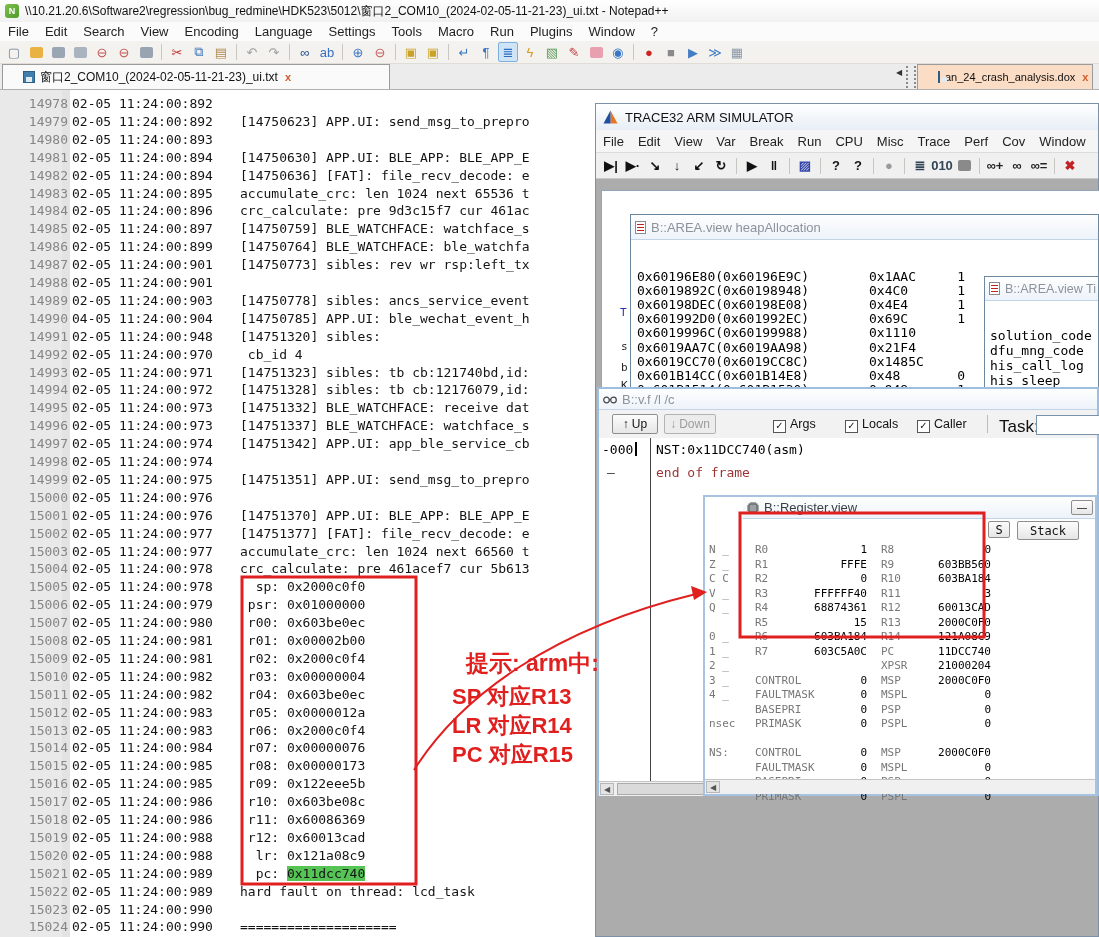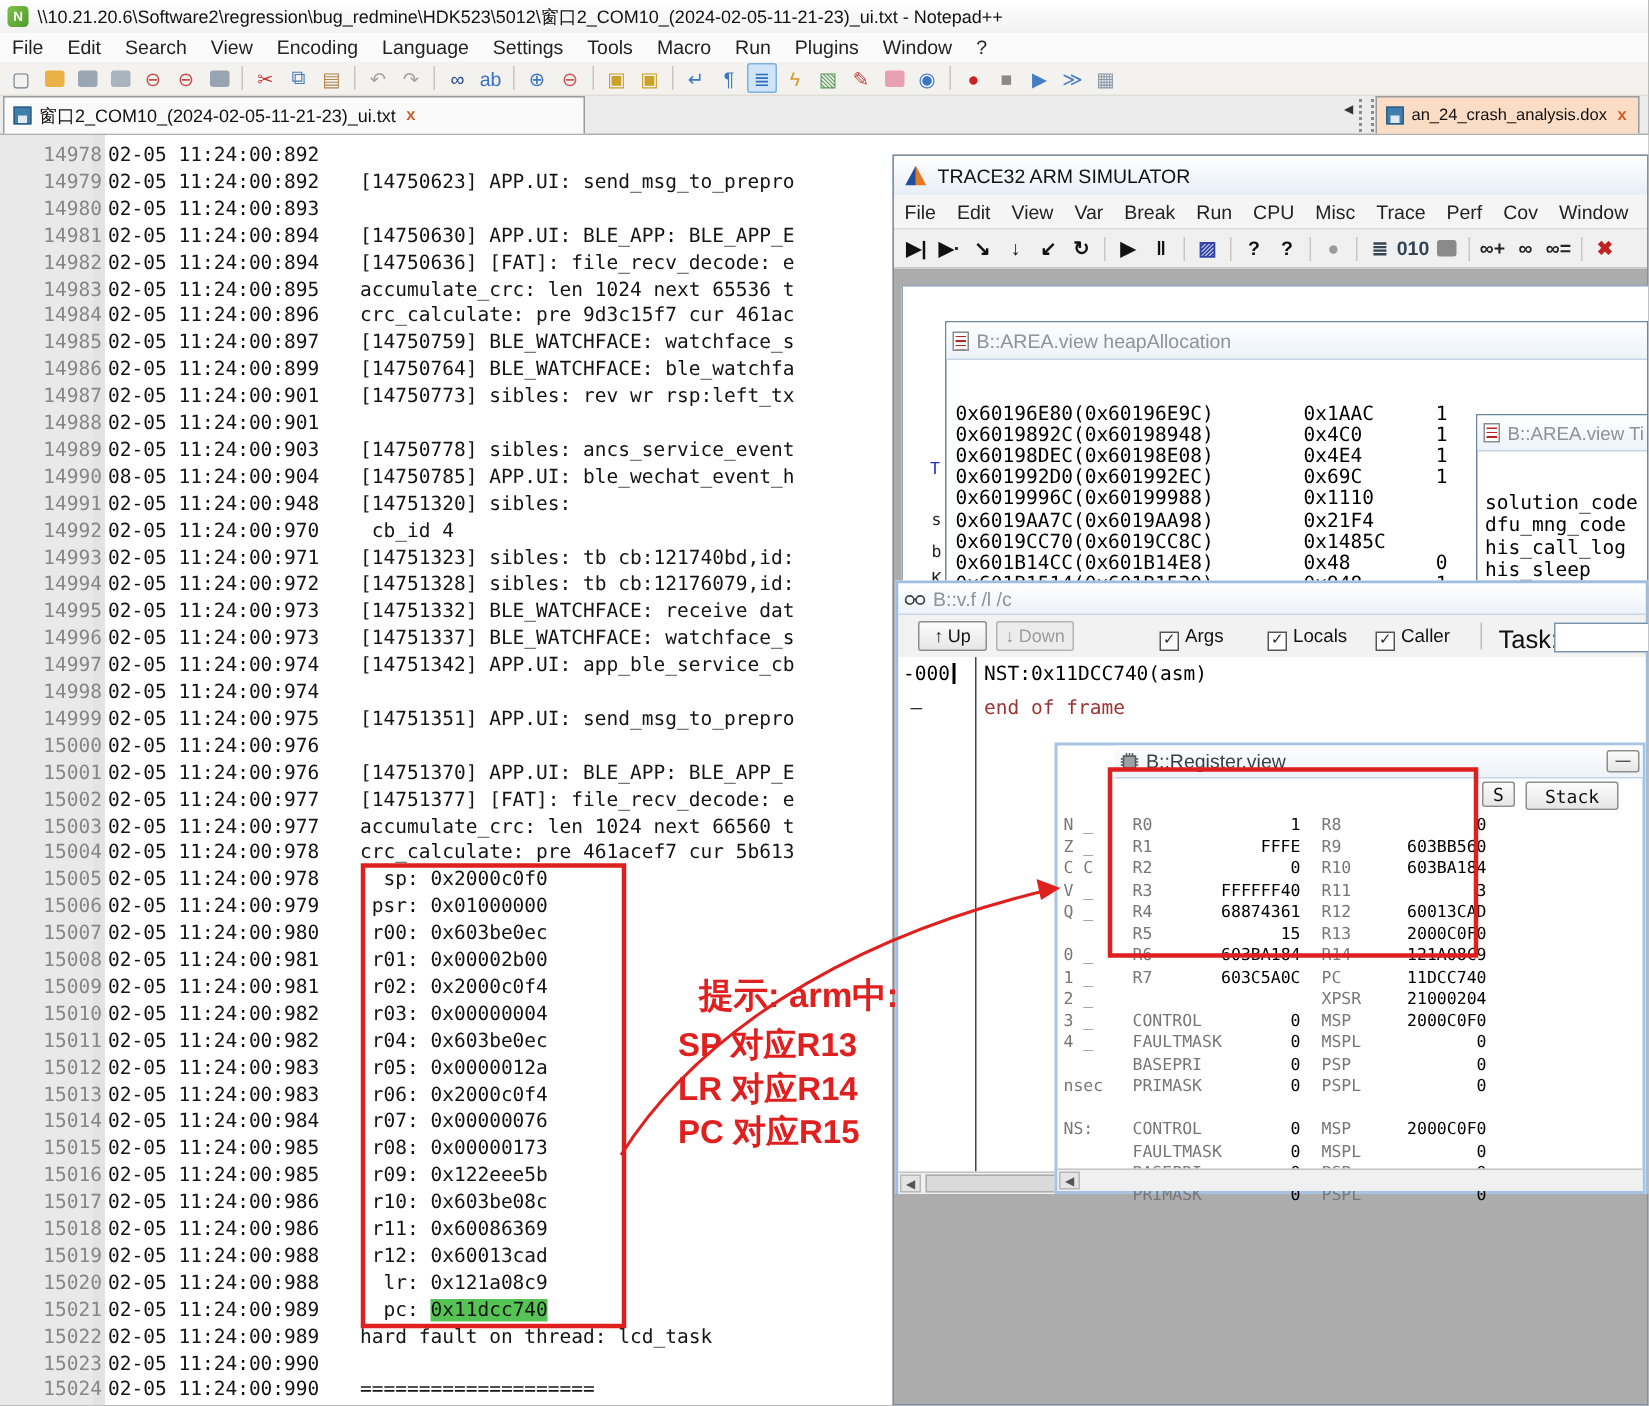--- a/index.html
+++ b/index.html
@@ -16,21 +16,21 @@
     font-size:13px;color:#222;}
   #npp-menubar .mi{padding:1px 8px;}
   #npp-toolbar{left:0;top:41px;width:1099px;height:23px;background:#f4f2ef;border-bottom:1px solid #e0ddd8;
     display:flex;align-items:center;padding-left:3px;box-sizing:border-box;}
   .tbi{width:20px;height:20px;display:flex;align-items:center;justify-content:center;font-size:13px;
     margin:0 1px;border-radius:2px;box-sizing:border-box;}
   .tbi.active{background:#cfe4f7;border:1px solid #7eb0dd;}
   .tbsep{width:1px;height:16px;background:#c9c5c0;margin:0 4px;}
   .tbblock{width:13px;height:11px;border-radius:2px;}
   #npp-tabbar{left:0;top:64px;width:1099px;height:26px;background:#ececec;border-bottom:1px solid #b0b0b0;box-sizing:border-box;}
-  .tab{position:absolute;top:0;height:25px;display:flex;align-items:center;gap:5px;padding:0 6px;
+  .tab{position:absolute;top:0;height:25px;display:flex;align-items:center;gap:5px;padding:0 20px;
     box-sizing:border-box;border:1px solid #9b9b9b;border-bottom:none;font-size:12px;color:#111;}
   .floppy{width:12px;height:12px;background:#3f7fae;border:1px solid #2c5f86;box-sizing:border-box;position:relative;}
   .floppy:after{content:"";position:absolute;left:2px;top:5px;width:6px;height:5px;background:#dfeaf2;}
   .tabx{color:#d15b2a;font-weight:bold;font-size:11px;margin-left:2px;}
   
   #editor{left:0;top:90px;width:1099px;height:847px;background:#fff;overflow:hidden;}
   #gutter{left:0;top:0;width:62px;height:847px;background:#e9e9e9;}
   #gutter2{left:62px;top:0;width:8px;height:847px;background:#e3e3e3;}
   .eline{position:absolute;left:0;width:1099px;height:18px;font-size:13px;color:#141414;}
   .eline .num{position:absolute;left:0;width:52px;text-align:right;color:#868686;margin-left:16px;}
@@ -231,21 +231,21 @@
           <span class="tm">02-05 11:24:00:901</span>
           <span class="msg"></span>
         </div>
         <div class="eline" style="top: 202.9px;">
           <span class="num">14989</span>
           <span class="tm">02-05 11:24:00:903</span>
           <span class="msg">[14750778] sibles: ancs_service_event</span>
         </div>
         <div class="eline" style="top: 220.8px;">
           <span class="num">14990</span>
-          <span class="tm">08-05 11:24:00:904</span>
+          <span class="tm">04-05 11:24:00:904</span>
           <span class="msg">[14750785] APP.UI: ble_wechat_event_h</span>
         </div>
         <div class="eline" style="top: 238.7px;">
           <span class="num">14991</span>
           <span class="tm">02-05 11:24:00:948</span>
           <span class="msg">[14751320] sibles:</span>
         </div>
         <div class="eline" style="top: 256.6px;">
           <span class="num">14992</span>
           <span class="tm">02-05 11:24:00:970</span>

